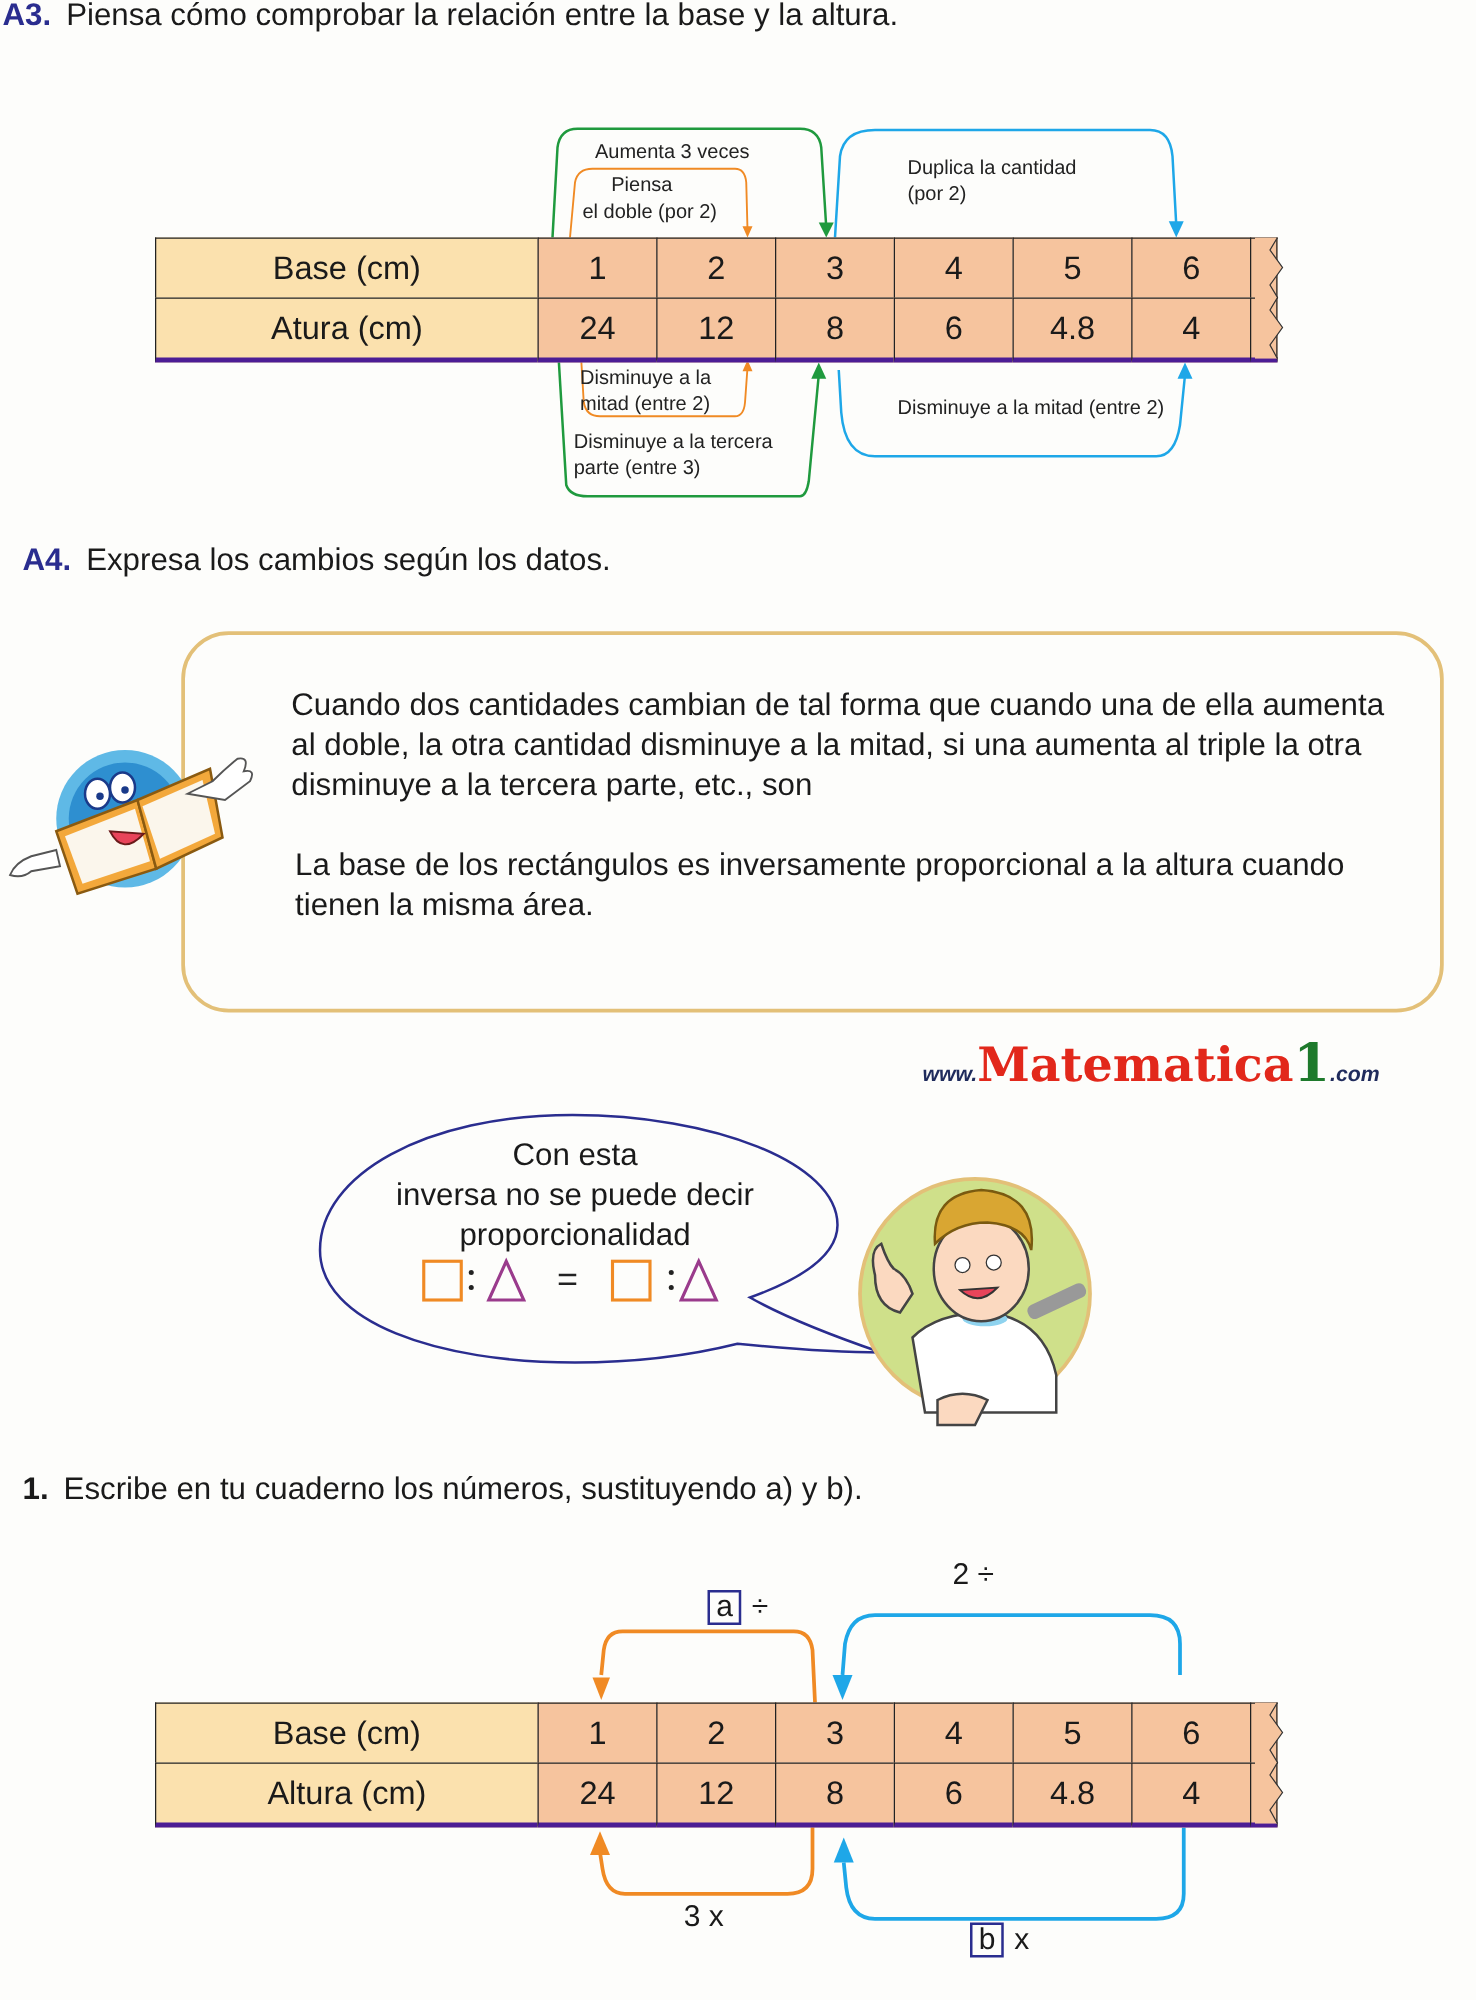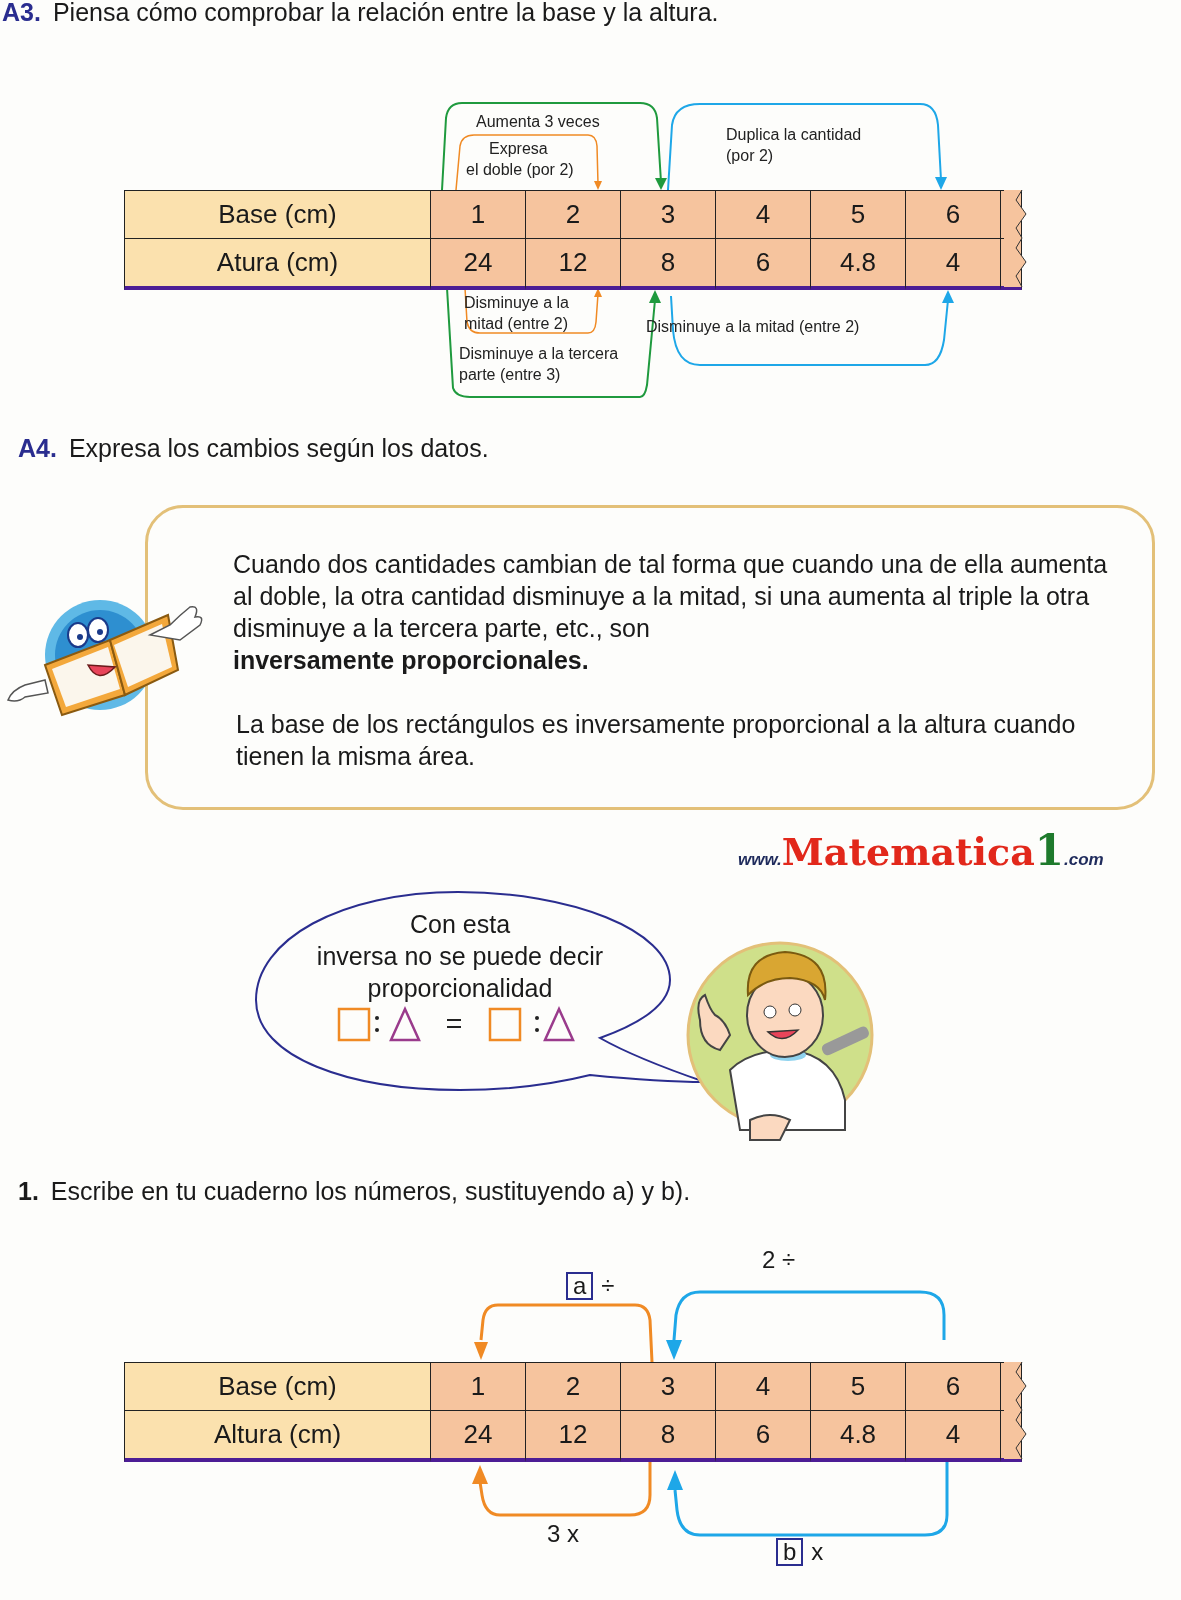--- a/index.html
+++ b/index.html
@@ -80,30 +80,30 @@
   <polygon points="594,297 602,297 598,288" fill="#f08a24"></polygon>
 
   <path d="M447 288 L453 388 Q456 397 470 397 L640 397 Q645 397 647 385 L655 300" fill="none" stroke="#1f9a3e" stroke-width="2"></path>
   <polygon points="649,303 661,303 655,290" fill="#1f9a3e"></polygon>
 
   <path d="M671 296 L673 330 Q676 365 700 365 L925 365 Q940 365 944 340 L948 300" fill="none" stroke="#1ea7e8" stroke-width="2"></path>
   <polygon points="942,303 954,303 948,290" fill="#1ea7e8"></polygon>
 </svg>
 
 <div class="note" style="left:476px; top:111px;">Aumenta  3 veces</div>
-<div class="note" style="left:489px; top:138px;">Expresa</div>
+<div class="note" style="left:489px; top:138px;">Piensa</div>
 <div class="note" style="left:466px; top:159px;">el doble (por 2)</div>
 <div class="note" style="left:726px; top:124px;">Duplica la cantidad</div>
 <div class="note" style="left:726px; top:145px;">(por 2)</div>
 
 <div class="note" style="left:464px; top:292px;">Disminuye a la</div>
 <div class="note" style="left:464px; top:313px;">mitad (entre 2)</div>
 <div class="note" style="left:459px; top:343px;">Disminuye a la tercera</div>
 <div class="note" style="left:459px; top:364px;">parte (entre 3)</div>
-<div class="note" style="left:646px; top:316px;">Disminuye a la mitad (entre 2)</div>
+<div class="note" style="left:718px; top:316px;">Disminuye a la mitad (entre 2)</div>
 
 <div class="tbl" style="top:190px;">
   <div class="row r1">
     <div class="lbl">Base (cm)</div>
     <div class="cell">1</div>
     <div class="cell">2</div>
     <div class="cell">3</div>
     <div class="cell">4</div>
     <div class="cell">5</div>
     <div class="cell">6</div>
@@ -124,21 +124,21 @@
     <path d="M18 0 L12 10 L22 24 L12 38 L18 48 L12 58 L22 72 L12 86 L18 97" fill="none" stroke="#333" stroke-width="1"></path>
   </svg>
 </div>
 
 <div class="abs heading" style="left:18px; top:434px;">
   <span class="num">A4.</span><span>Expresa los cambios según los datos.</span>
 </div>
 
 <div class="info-box"></div>
 <div class="info-text">
-  <p><span>Cuando dos cantidades cambian de tal forma que cuando una de ella aumenta al doble, la otra cantidad disminuye a la mitad, si una aumenta al triple la otra disminuye a la tercera parte, etc., son</span><br><b>inversamente proporcionales.</b></p>
+  <p><span>Cuando dos cantidades cambian de tal forma que cuando una de ella aumenta al doble, la otra cantidad disminuye a la mitad, si una aumenta al triple la otra disminuye a la tercera parte, etc., son</span><br></p>
   <p style="padding-left:3px;">La base de los rectángulos es inversamente proporcional a la altura cuando tienen la misma área.</p>
 </div>
 
 <svg class="abs" style="left:0; top:585px;" width="210" height="135">
   <circle cx="100" cy="70" r="55" fill="#5fb9e6"></circle>
   <circle cx="100" cy="70" r="45" fill="#2e8fd0"></circle>
   <ellipse cx="78" cy="50" rx="10" ry="12" fill="#fff" stroke="#1a3a8a" stroke-width="2"></ellipse>
   <ellipse cx="98" cy="45" rx="10" ry="12" fill="#fff" stroke="#1a3a8a" stroke-width="2"></ellipse>
   <circle cx="80" cy="52" r="3" fill="#1a3a8a"></circle>
     <circle cx="100" cy="47" r="3" fill="#1a3a8a"></circle>

